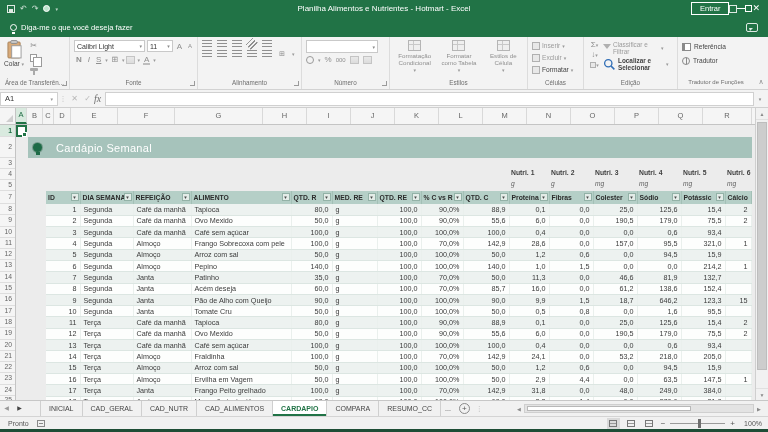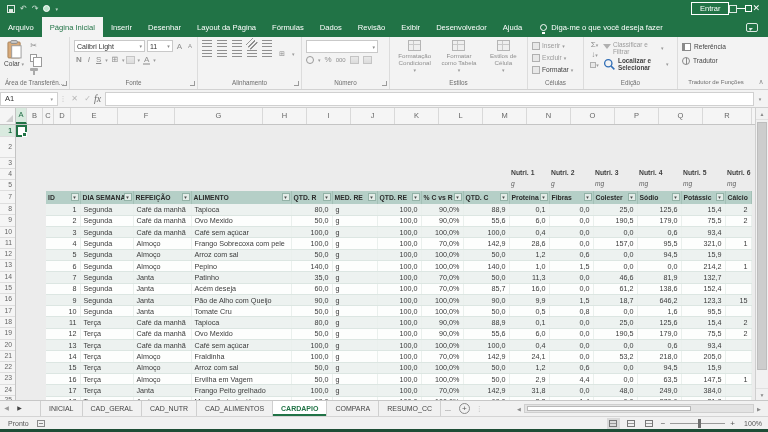--- a/index.html
+++ b/index.html
@@ -145,50 +145,38 @@
   .ztrack { width:55px; height:1px; background:#9a9a9a; position:relative; }
   .zthumb { position:absolute; left:50%; top:-4px; width:3px; height:9px; background:#6e6e6e; }
   .zval { width:22px; text-align:right; }
 </style>
 </head>
 <body>
 
 <div class="screen">
 
   <div class="titlebar">
+    <div class="tb-title">Planilha Alimentos e Nutrientes - Hotmart -  Excel</div>
     <div class="qat">
       <span class="i-save"></span>
       <span class="glyph">↶</span>
       <span class="glyph">↷</span>
       <span class="i-touch"></span>
       <span class="caret">▾</span>
     </div>
     <div class="tb-right">
       <span class="entrar">Entrar</span>
       <span class="i-ribopts"></span>
       <span class="i-min"></span>
       <span class="i-restore"></span>
       <span class="i-close">✕</span>
     </div>
   </div>
 
   <div class="rtabrow">
-    <div class="rtabs">
-        <div class="rtab">Arquivo</div>
-        <div class="rtab active">Página Inicial</div>
-        <div class="rtab">Inserir</div>
-        <div class="rtab">Desenhar</div>
-        <div class="rtab">Layout da Página</div>
-        <div class="rtab">Fórmulas</div>
-        <div class="rtab">Dados</div>
-        <div class="rtab">Revisão</div>
-        <div class="rtab">Exibir</div>
-        <div class="rtab">Desenvolvedor</div>
-        <div class="rtab">Ajuda</div>
-      </div>
     <div class="tellme">
       <span class="i-bulbw"></span>
       <span>Diga-me o que você deseja fazer</span>
     </div>
     <span class="i-comment"></span>
   </div>
 
   <div class="ribbon">
 
     <div class="rgroup" style="width:70px">
@@ -440,20 +428,24 @@
         <div class="gr" style="height: 11.3px; line-height: 10.3px;">19</div>
         <div class="gr" style="height: 11.3px; line-height: 10.3px;">20</div>
         <div class="gr" style="height: 11.3px; line-height: 10.3px;">21</div>
         <div class="gr" style="height: 11.3px; line-height: 10.3px;">22</div>
         <div class="gr" style="height: 11.3px; line-height: 10.3px;">23</div>
         <div class="gr" style="height: 11.3px; line-height: 10.3px;">24</div>
         <div class="gr" style="height: 8px; line-height: 7px;">25</div>
       </div>
     <div class="grid">
       <div class="a1sel"></div>
+      <div class="banner">
+        <span class="bulb"></span>
+        <span>Cardápio Semanal</span>
+      </div>
       <div id="nutriLayer">
           <div class="nutri-lbl" style="left: 495px; top: 44px;">Nutri. 1</div>
           <div class="nutri-unit" style="left: 495px; top: 55px;">g</div>
           <div class="nutri-lbl" style="left: 535px; top: 44px;">Nutri. 2</div>
           <div class="nutri-unit" style="left: 535px; top: 55px;">g</div>
           <div class="nutri-lbl" style="left: 579px; top: 44px;">Nutri. 3</div>
           <div class="nutri-unit" style="left: 579px; top: 55px;">mg</div>
           <div class="nutri-lbl" style="left: 623px; top: 44px;">Nutri. 4</div>
           <div class="nutri-unit" style="left: 623px; top: 55px;">mg</div>
           <div class="nutri-lbl" style="left: 667px; top: 44px;">Nutri. 5</div>

